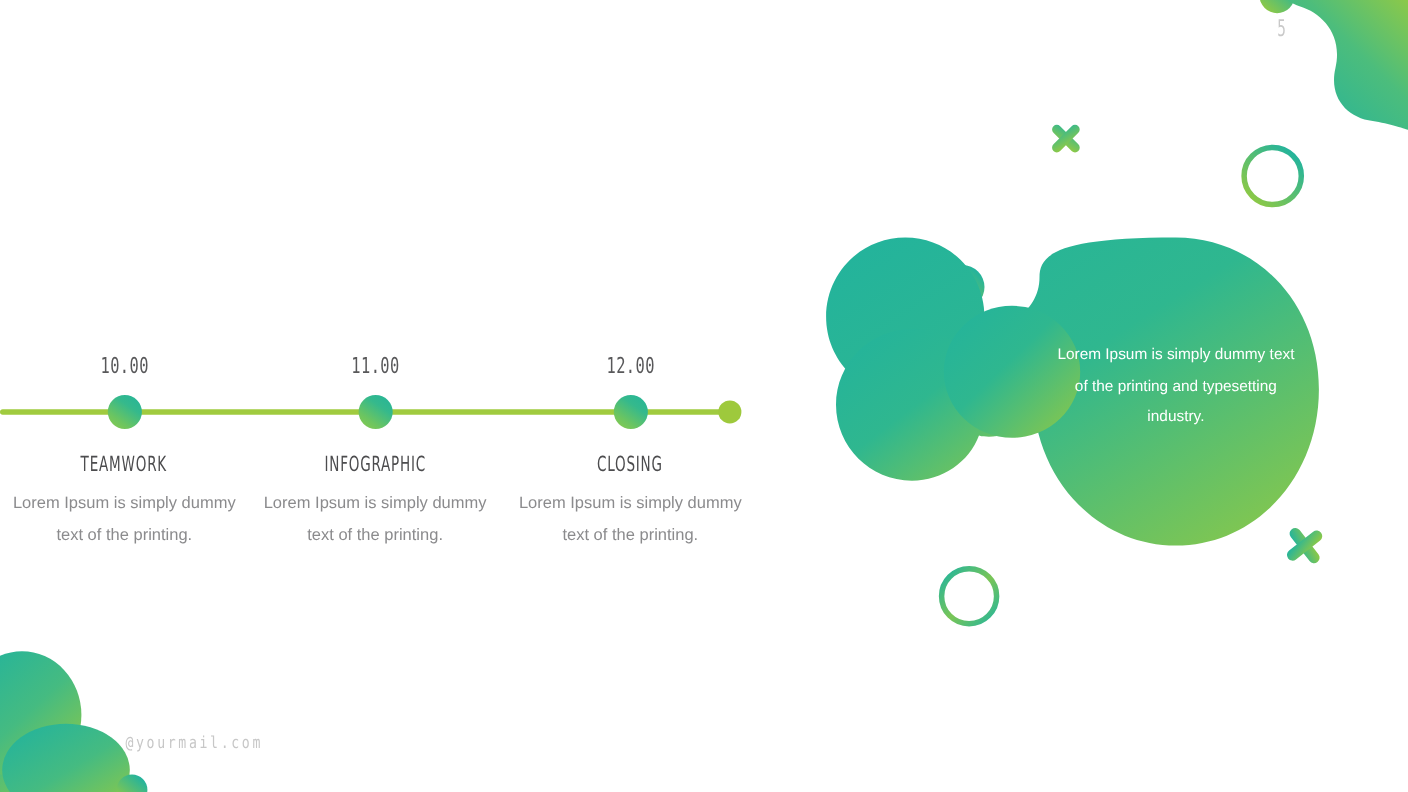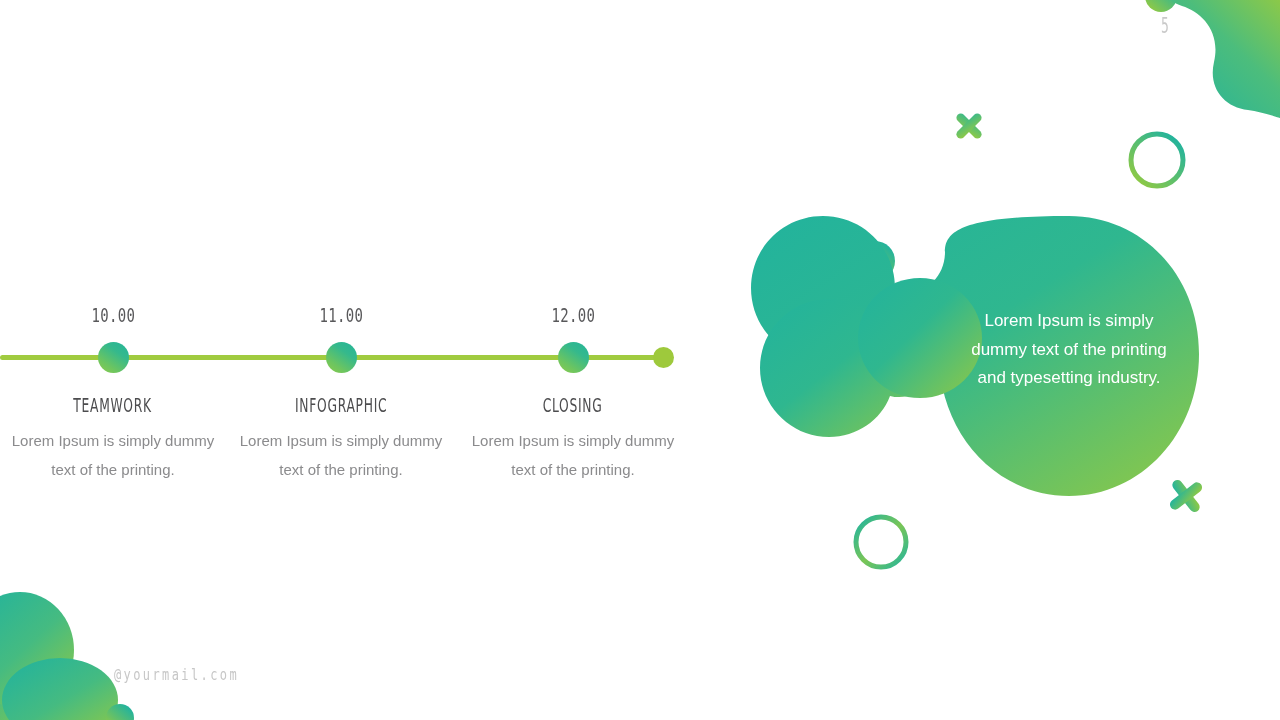--- a/index.html
+++ b/index.html
@@ -56,21 +56,21 @@
     letter-spacing: 3.0px;
     transform: scaleX(0.80);
     transform-origin: left top;
     white-space: nowrap;
   }
 
   
   #timeline {
     position: absolute;
     left: 0;
-    top: 0;
+    top: 17px;
     width: 700px;
     height: 529px;
   }
   #timeline-line {
     position: absolute;
     left: 0px;
     top: 355px;
     width: 665px;
     height: 5px;
     background: #a0cb3f;
@@ -142,21 +142,21 @@
     font-family: "Liberation Sans", sans-serif;
   }
 
   
   #blob-caption {
     position: absolute;
     left: 955px;
     top: 307px;
     width: 228px;
     text-align: center;
-    font-size: 17px;
+    font-size: 14px;
     line-height: 28.5px;
     color: #ffffff;
     font-family: "Liberation Sans", sans-serif;
   }
 </style>
 </head>
 <body>
 
 <div id="slide">
 

